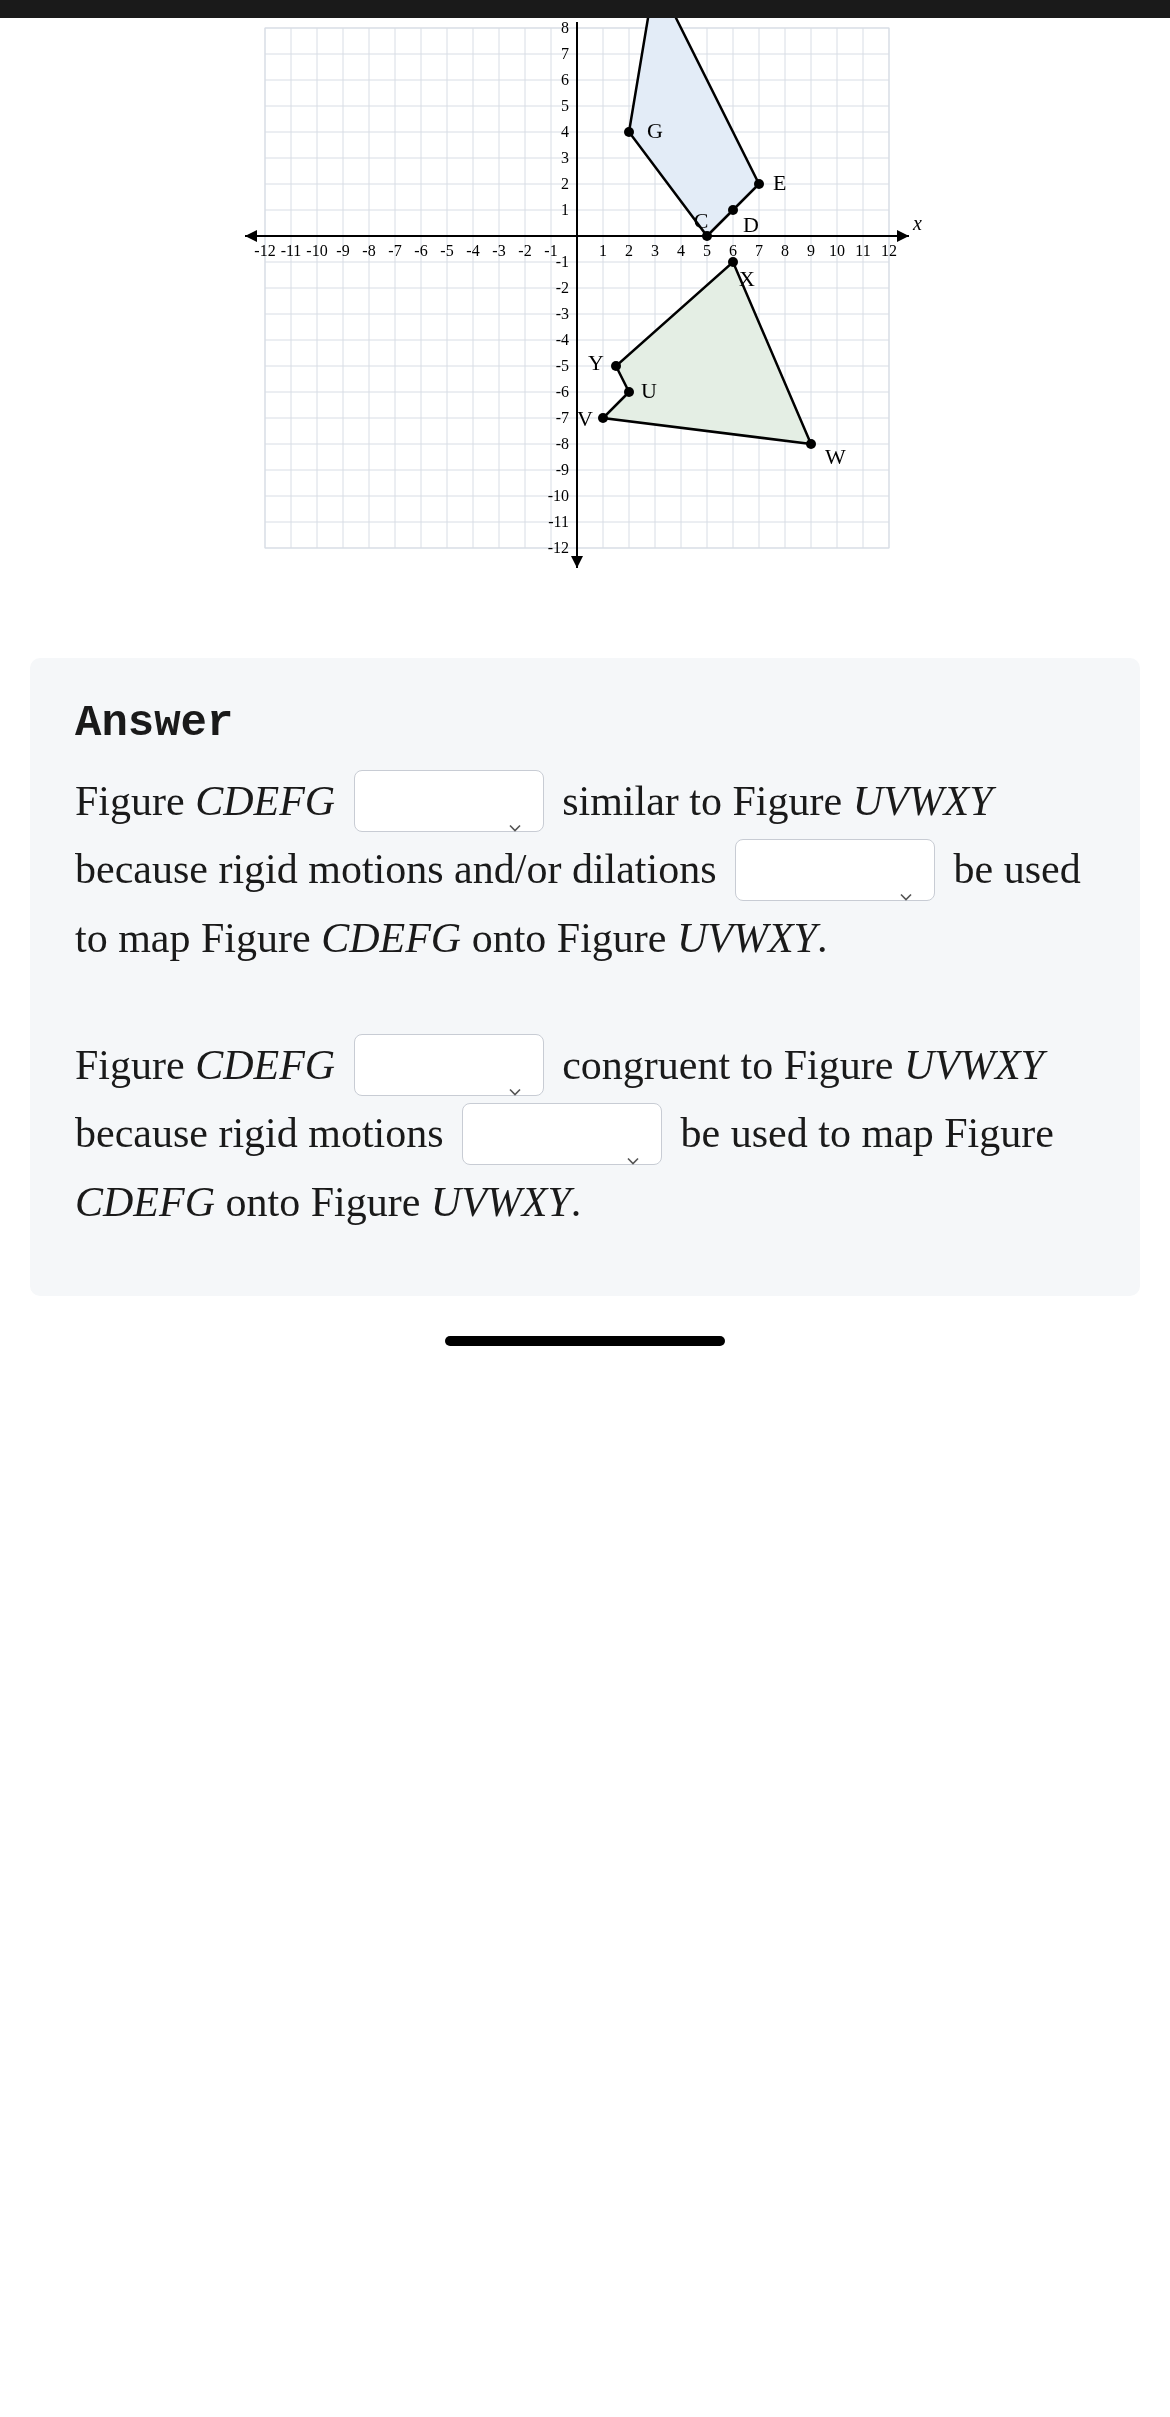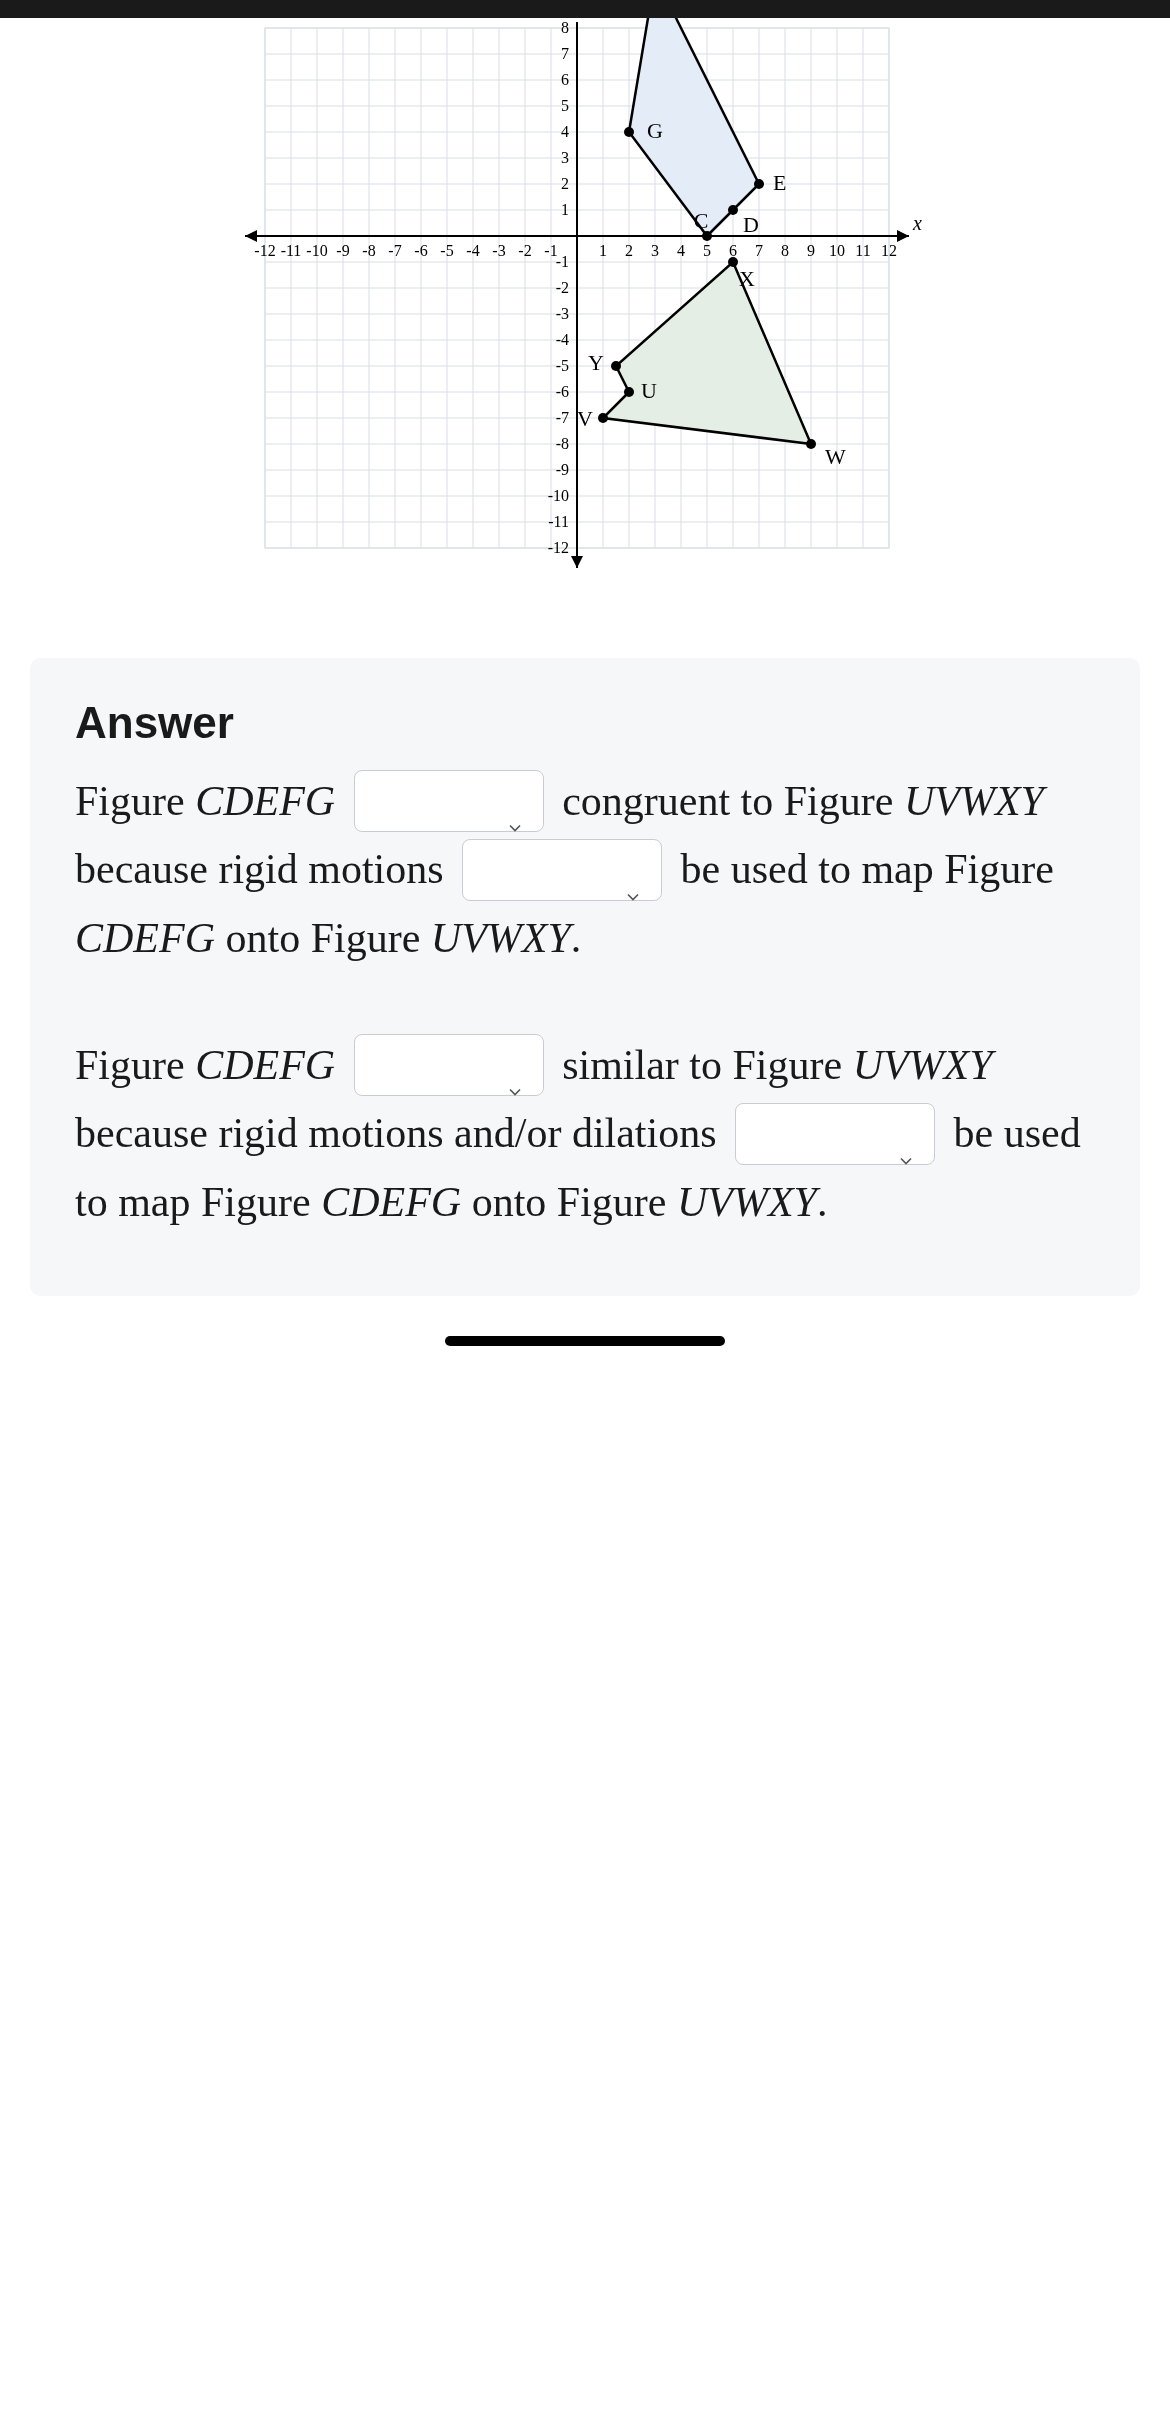--- a/index.html
+++ b/index.html
@@ -1,21 +1,21 @@
 <!DOCTYPE html>
 <html><head>
 <meta charset="utf-8">
 <style>
 * { box-sizing: border-box; margin: 0; padding: 0; }
 body { font-family: Georgia, 'Times New Roman', serif; background: #fff; width: 1170px; }
 .top-bar { width: 100%; height: 18px; background: #1a1a1a; }
 .content { padding: 0 20px; }
 .graph-container { width: 100%; display: flex; justify-content: center; padding: 0 20px 40px 20px; }
 .answer-box { background: #f5f7f9; border-radius: 10px; padding: 40px 45px 60px 45px; margin: 30px 10px 40px 10px; }
-.answer-title { font-family: Liberation Sans, sans-serif; font-weight: 700; font-size: 44px; color: #1a1a1a; margin-bottom: 20px; }
+.answer-title { font-family: Liberation Mono, monospace; font-weight: 700; font-size: 44px; color: #1a1a1a; margin-bottom: 20px; }
 .attempt { font-family: 'Helvetica Neue', Arial, sans-serif; font-size: 32px; color: #7a8599; margin-bottom: 70px; }
 .sentence { font-size: 42px; color: #1a1a1a; line-height: 1.6; margin-bottom: 60px; }
 .sentence:last-child { margin-bottom: 0; }
 .figname { font-style: italic; }
 .dropdown { display: inline-flex; align-items: center; justify-content: flex-end; vertical-align: middle; border: 1px solid #c8ccd4; background: #fff; border-radius: 8px; height: 62px; min-width: 190px; padding: 0 18px; margin: 0 8px; position: relative; top: -4px; }
 .dropdown.wide { min-width: 200px; }
 .chev { width: 20px; height: 20px; }
 .chev svg { width: 100%; height: 100%; }
 .home-indicator { width: 280px; height: 10px; background: #000; border-radius: 10px; margin: 30px auto 10px auto; }
 svg text { font-family: 'Times New Roman', Georgia, serif; }
@@ -154,37 +154,37 @@
   <div class="answer-box">
     <div class="answer-title">Answer</div>
 
     <div class="sentence">
       <span>Figure </span><span class="figname">CDEFG</span>
       <span class="dropdown">
         <span class="chev"><svg viewBox="0 0 24 24">
               <path d="M6 9l6 6 6-6" fill="none" stroke="#555" stroke-width="2"></path>
             </svg></span>
       </span>
-      <span> congruent to Figure </span><span class="figname">UVWXY</span><span> because rigid motions </span>
+      <span> similar to Figure </span><span class="figname">UVWXY</span><span> because rigid motions and/or dilations </span>
       <span class="dropdown wide">
         <span class="chev"><svg viewBox="0 0 24 24">
               <path d="M6 9l6 6 6-6" fill="none" stroke="#555" stroke-width="2"></path>
             </svg></span>
       </span>
       <span> be used to map Figure </span><span class="figname">CDEFG</span><span> onto Figure </span><span class="figname">UVWXY</span><span>.</span>
     </div>
 
     <div class="sentence">
       <span>Figure </span><span class="figname">CDEFG</span>
       <span class="dropdown">
         <span class="chev"><svg viewBox="0 0 24 24">
               <path d="M6 9l6 6 6-6" fill="none" stroke="#555" stroke-width="2"></path>
             </svg></span>
       </span>
-      <span> similar to Figure </span><span class="figname">UVWXY</span><span> because rigid motions and/or dilations </span>
+      <span> congruent to Figure </span><span class="figname">UVWXY</span><span> because rigid motions </span>
       <span class="dropdown wide">
         <span class="chev"><svg viewBox="0 0 24 24">
               <path d="M6 9l6 6 6-6" fill="none" stroke="#555" stroke-width="2"></path>
             </svg></span>
       </span>
       <span> be used to map Figure </span><span class="figname">CDEFG</span><span> onto Figure </span><span class="figname">UVWXY</span><span>.</span>
     </div>
   </div>
 
 </div>

